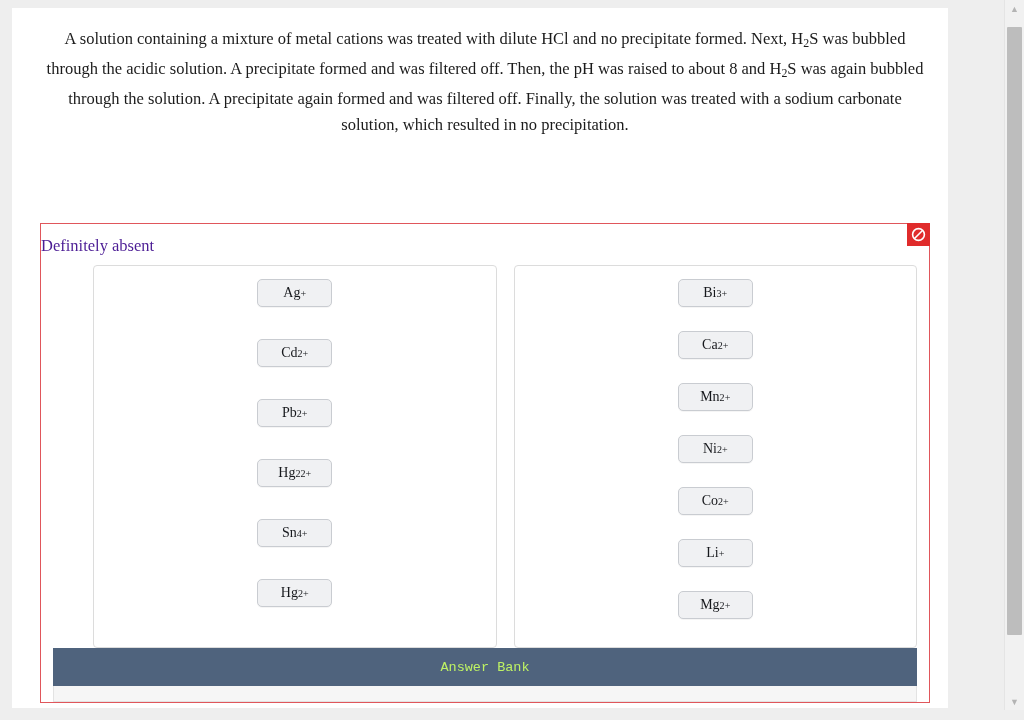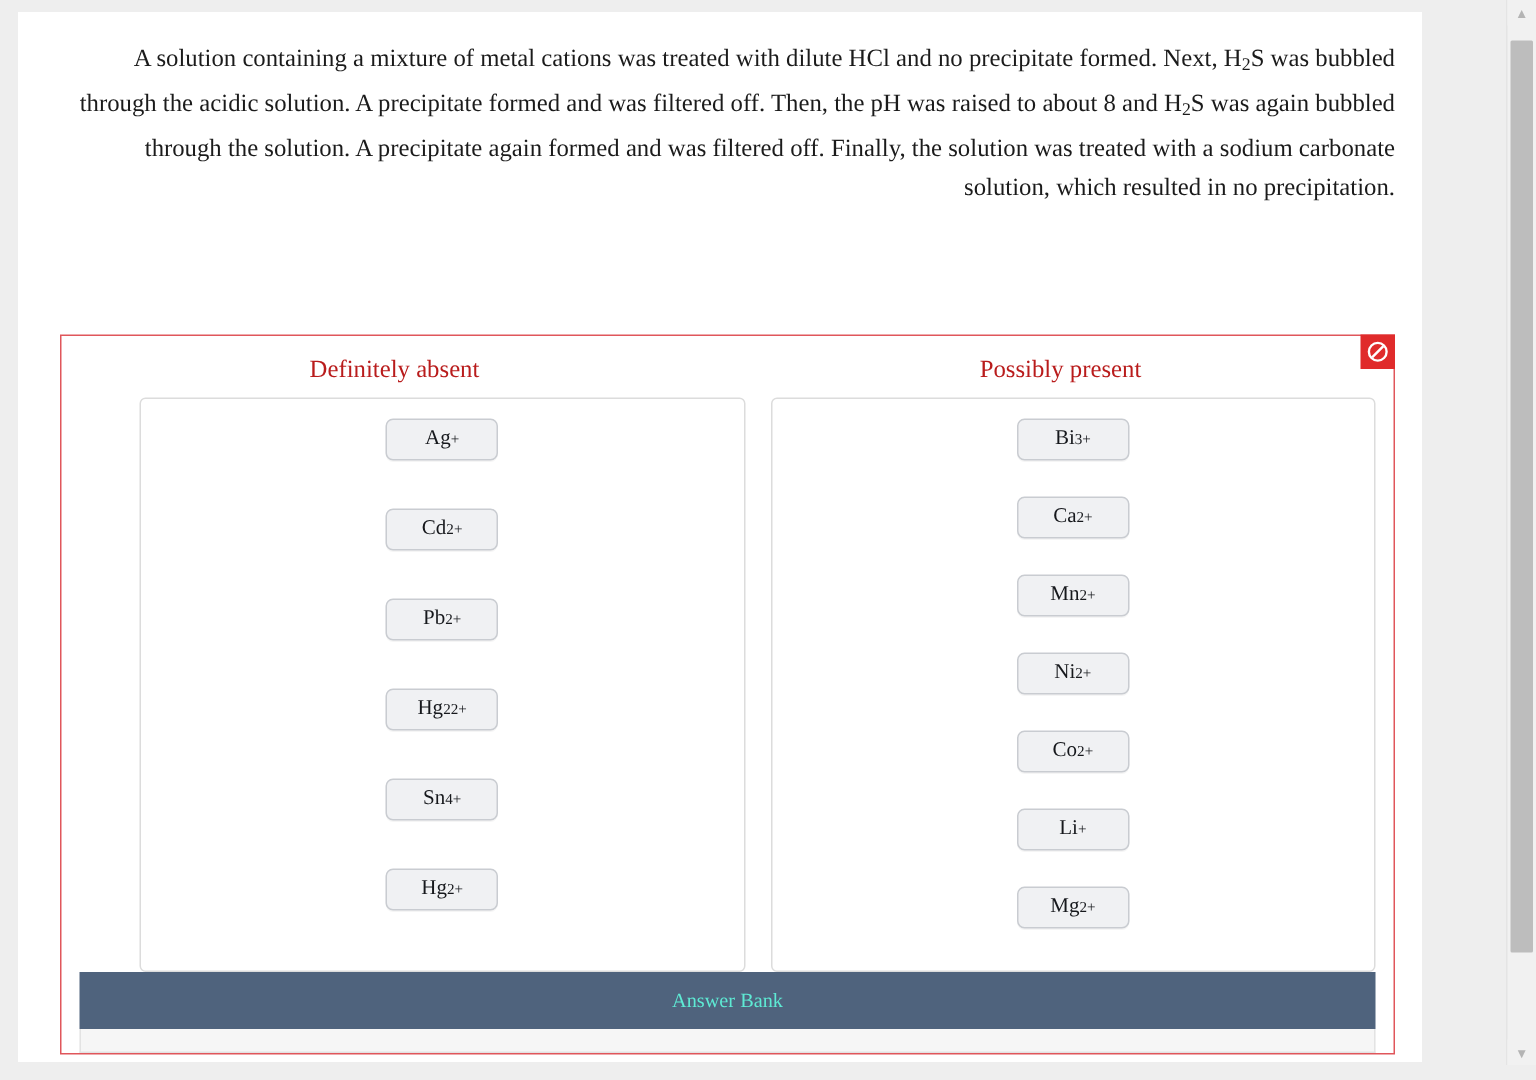--- a/index.html
+++ b/index.html
@@ -37,21 +37,21 @@
     position: absolute;
     left: 28px;
     top: 18px;
     width: 890px;
   }
   .prose p {
     margin: 0 0 14px 0;
     font-size: 16.5px;
     line-height: 26px;
     color: #1b1b1b;
-    text-align: right;
+    text-align: center;
   }
   sub { font-size: 0.72em; vertical-align: -0.25em; }
   sup { font-size: 0.72em; vertical-align: 0.42em; }
 
   
   .activity-panel {
     position: absolute;
     left: 28px;
     top: 215px;
     width: 890px;
@@ -77,23 +77,23 @@
   
   .col-headers {
     position: absolute;
     left: 0;
     top: 12px;
     width: 100%;
     display: flex;
   }
   .col-header {
     flex: 1 1 50%;
-    text-align: center;
+    text-align: left;
     font-size: 16.5px;
-    color: #b91c1c;
+    color: #4c1d95;
   }
 
   
   .zones {
     position: absolute;
     left: 12px;
     top: 41px;
     right: 12px;
     height: 383px;
     display: flex;
@@ -137,26 +137,26 @@
   .answer-bank-wrap {
     position: absolute;
     left: 12px;
     right: 12px;
     bottom: 0;
     height: 54px;
   }
   .answer-bank-bar {
     height: 38px;
     background: #4f637d;
-    color: #5eead4;
+    color: #bef264;
     display: flex;
     align-items: center;
     justify-content: center;
     font-size: 13.5px;
-    font-family: Liberation Serif, serif;
+    font-family: Liberation Mono, monospace;
   }
   .answer-bank-body {
     height: 16px;
     background: #f6f6f6;
     border: 1px solid #e3e3e3;
     border-top: none;
     box-sizing: border-box;
   }
 
   
@@ -212,21 +212,20 @@
 
       <div class="flag-badge">
         <svg width="15" height="15" viewBox="0 0 16 16" aria-hidden="true">
           <circle cx="8" cy="8" r="6.3" fill="none" stroke="#ffffff" stroke-width="1.7"></circle>
           <line x1="4" y1="12" x2="12" y2="4" stroke="#ffffff" stroke-width="1.7"></line>
         </svg>
       </div>
 
       <div class="col-headers">
         <div class="col-header">Definitely absent</div>
-        <div class="col-header">Possibly present</div>
       </div>
 
       <div class="zones">
         <div class="drop-zone left-zone" id="zone-0">
             <div class="tile">
               <span>Ag</span>
               <sup>+</sup>
             </div>
             <div class="tile">
               <span>Cd</span>

